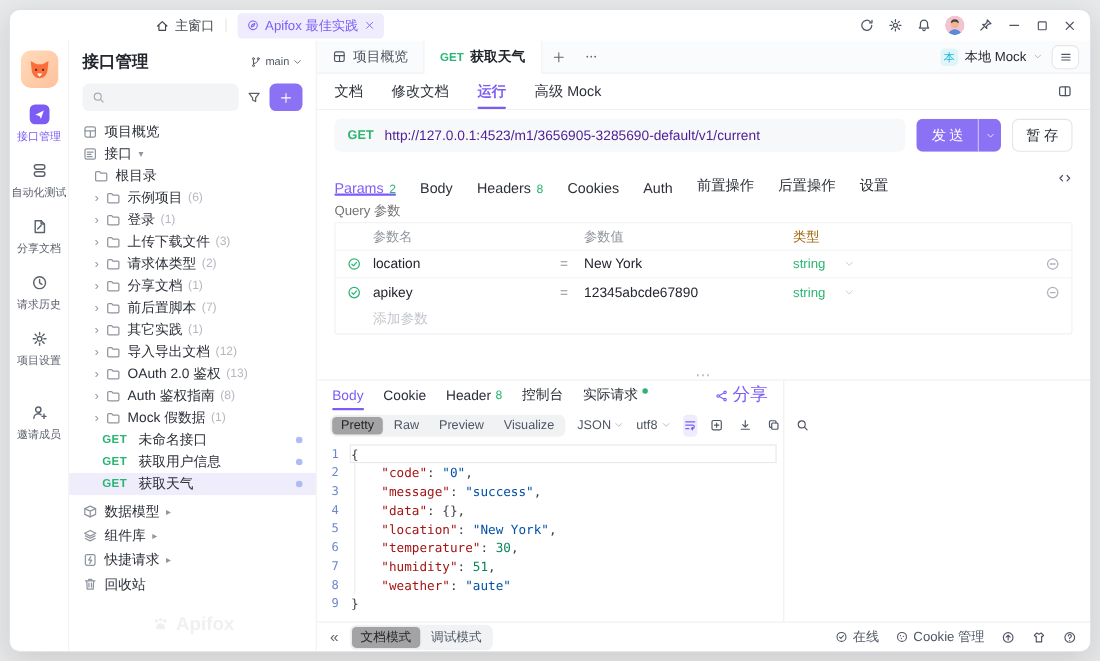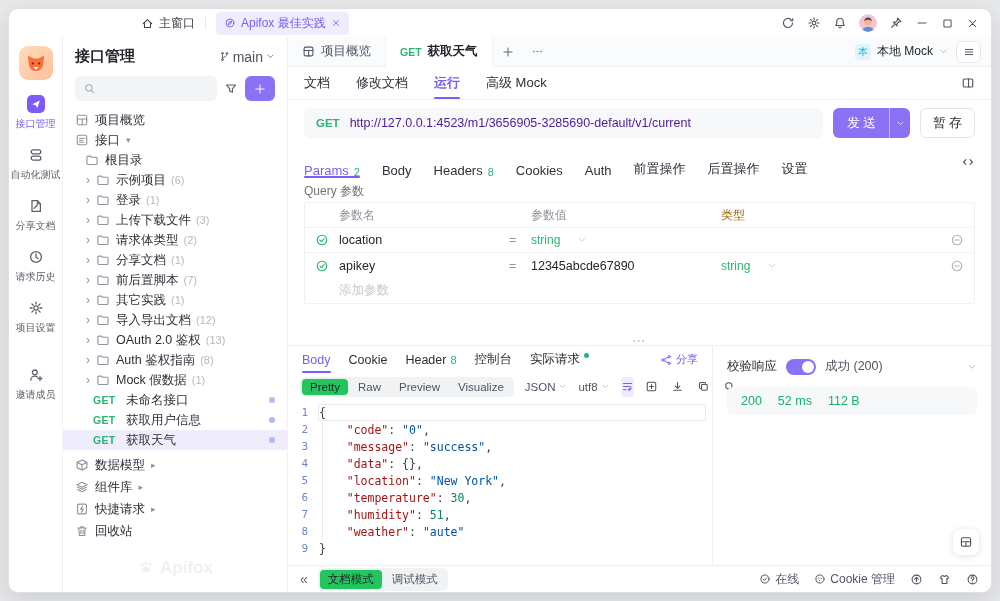--- a/index.html
+++ b/index.html
@@ -22,21 +22,21 @@
 .rail-item{margin-top:15px;display:flex;flex-direction:column;align-items:center;gap:4px;color:#5b616b;cursor:pointer}
 .rail-item.active{color:#7c5cf5}
 .rail-item.gap{margin-top:31px}
 .rail-label{font-size:10px;white-space:nowrap}
 .rail-ic{height:18px;display:flex;align-items:center;justify-content:center}
 .rail-ic-box{width:18px;height:18px;background:#7c5cf5;border-radius:5px;color:#fff;display:flex;align-items:center;justify-content:center}
 
 .sidebar{width:225px;flex:0 0 225px;border-right:1px solid #f0f1f3;display:flex;flex-direction:column;position:relative;padding-top:10px;min-height:0;background:#fff}
 .sb-head{padding:0 12px;display:flex;align-items:center}
 .sb-title{font-size:15px;font-weight:bold;color:#23262d}
-.sb-branch{margin-left:auto;display:flex;align-items:center;gap:3px;font-size:14px;color:#4e5563;cursor:pointer}
+.sb-branch{margin-left:auto;display:flex;align-items:center;gap:3px;font-size:10px;color:#4e5563;cursor:pointer}
 .sb-search{display:flex;align-items:center;gap:7px;padding:10px 12px 7px}
 .sb-input{flex:1;height:25px;background:#f3f4f6;border-radius:6px;display:flex;align-items:center;padding:0 8px;color:#a7abb3;min-width:0}
 .sb-input input{border:none;outline:none;background:transparent;width:100%;font-size:12px;margin-left:5px}
 .sb-filter{color:#5b616b;cursor:pointer}
 .sb-plus{width:30px;height:25px;background:#8b72f4;border-radius:6px;color:#fff;display:flex;align-items:center;justify-content:center;cursor:pointer;flex:0 0 30px}
 .tree{flex:1;min-height:0;font-size:12.5px;color:#2c3038;padding-top:2px}
 .t-row{height:20px;display:flex;align-items:center;padding-left:12px;cursor:pointer;white-space:nowrap}
 .t-ic{color:#8f959e;margin-right:6px;display:flex}
 .t-chev{color:#8f959e;font-size:12px;width:10px;margin-right:3px;text-align:center;line-height:1}
 .t-count{color:#b4b8c0;font-size:11px;margin-left:5px}
@@ -100,25 +100,25 @@
 .spacer{flex:1;position:relative}
 .handle{position:absolute;left:50%;bottom:1px;transform:translateX(-50%);color:#b6bac2;font-size:14px;line-height:8px;cursor:row-resize;letter-spacing:1px}
 
 .respsec{flex:0 0 220px;border-top:1px solid #eeeff1;display:flex;min-height:0}
 .resp-left{width:425px;flex:0 0 425px;border-right:1px solid #eeeff1;display:flex;flex-direction:column;min-width:0}
 .resp-tabs{height:27px;flex:0 0 27px;display:flex;align-items:center;gap:18px;padding:0 14px;font-size:12.5px;color:#2c3038}
 .resptab{position:relative;height:100%;display:flex;align-items:center;gap:4px;cursor:pointer}
 .resptab.active{color:#7c5cf5}
 .resptab.active::after{content:"";position:absolute;left:0;right:0;bottom:0;height:2px;background:#7c5cf5;border-radius:1px}
 .resp-dot{width:5px;height:5px;border-radius:50%;background:#2ab573;margin-bottom:8px}
-.share{margin-left:auto;display:flex;align-items:center;gap:4px;color:#7c5cf5;font-size:11px;cursor:pointer}
+.share{margin-left:auto;display:flex;align-items:center;gap:4px;color:#7c5cf5;font-size:16px;cursor:pointer}
 .fmtrow{height:27px;flex:0 0 27px;display:flex;align-items:center;gap:11px;padding:0 12px}
 .seg-group{background:#f1f2f4;border-radius:6px;padding:2px;display:flex;gap:2px}
 .seg{padding:2px 8px;font-size:11.5px;color:#4e5563;border-radius:4px;cursor:pointer;white-space:nowrap}
-.seg.active{background:#22c55e;color:#23262d;box-shadow:0 0 0 1px #ebecef}
+.seg.active{background:#a3a3a3;color:#23262d;box-shadow:0 0 0 1px #ebecef}
 .fsel{display:flex;align-items:center;gap:3px;font-size:11.5px;color:#4e5563;cursor:pointer}
 .fsel .chev{color:#a7abb3}
 .wrap-btn{width:22px;height:20px;background:#efecfd;border-radius:4px;color:#7c5cf5;display:flex;align-items:center;justify-content:center;cursor:pointer}
 .fmt-icons{margin-left:auto;display:flex;gap:13px;color:#4e5563;align-items:center}
 .fmt-icons>*{cursor:pointer}
 .code{flex:1;min-height:0;font-family:"DejaVu Sans Mono",monospace;font-size:11.5px;padding-top:4px;overflow:hidden;position:relative;cursor:text}
 .cl{display:flex;height:17px;line-height:17px}
 .ln{width:30px;text-align:right;padding-right:10px;color:#6d87cc;flex:0 0 30px;font-size:11px}
 .lc{white-space:pre;flex:1;color:#3b3f45;border:1px solid transparent;margin-right:6px;min-width:0}
 .cl.cur .lc{border-color:#e7e8ea}
@@ -701,20 +701,21 @@
         <div id="param-rows">
             <div class="p-row">
               <span class="col-check">
                 <svg width="14" height="14" viewBox="0 0 16 16" fill="none" stroke="currentColor" stroke-width="1.3" stroke-linecap="round" stroke-linejoin="round">
                   <circle cx="8" cy="8" r="5.4"></circle>
                   <path d="M5.6 8.2 7.3 9.9l3.1-3.6"></path>
                 </svg>
               </span>
               <span class="col-name">location</span>
               <span class="col-eq">=</span>
+              <span class="col-value">New York</span>
               <span class="col-type">string</span>
               <span class="col-tchev">
                 <svg width="10" height="10" viewBox="0 0 16 16" fill="none" stroke="currentColor" stroke-width="1.3" stroke-linecap="round" stroke-linejoin="round">
                   <path d="M3.5 5.5 8 10l4.5-4.5"></path>
                 </svg>
               </span>
               <span class="col-desc"></span>
               <span class="col-del">
                 <svg width="14" height="14" viewBox="0 0 16 16" fill="none" stroke="currentColor" stroke-width="1.3" stroke-linecap="round" stroke-linejoin="round">
                   <circle cx="8" cy="8" r="5.4"></circle>
@@ -879,45 +880,20 @@
                   <span class="lc"><span class="tk-pn">    </span><span class="tk-key">"weather"</span><span class="tk-pn">: </span><span class="tk-str">"aute"</span></span>
                 </div>
                 <div class="cl">
                   <span class="ln">9</span>
                   <span class="lc"><span class="tk-pn">}</span></span>
                 </div>
               </div>
             <div class="indent-guide"></div>
           </div>
         </div>
-        <div class="resp-right">
-          <div class="val-row">
-            <span>校验响应</span>
-            <span class="toggle"></span>
-            <span class="val-result">成功 (200)</span>
-            <span class="val-chev">
-                <svg width="10" height="10" viewBox="0 0 16 16" fill="none" stroke="currentColor" stroke-width="1.3" stroke-linecap="round" stroke-linejoin="round">
-                  <path d="M3.5 5.5 8 10l4.5-4.5"></path>
-                </svg>
-              </span>
-          </div>
-          <div class="status-pill">
-            <span>200</span>
-            <span>52 ms</span>
-            <span>112 B</span>
-          </div>
-          <div class="split-btn">
-              <span>
-                <svg width="14" height="14" viewBox="0 0 16 16" fill="none" stroke="currentColor" stroke-width="1.3" stroke-linecap="round" stroke-linejoin="round">
-                  <rect x="2.8" y="3.2" width="10.4" height="9.6" rx="1.5"></rect>
-                  <path d="M2.8 7.7h10.4M8 7.7v5.1"></path>
-                </svg>
-              </span>
-            </div>
-        </div>
       </div>
 
       <div class="botbar">
         <span class="collapse">«</span>
         <div class="seg-group">
           <span class="seg active">文档模式</span>
           <span class="seg">调试模式</span>
         </div>
         <div class="bot-right">
           <span class="bot-item">

